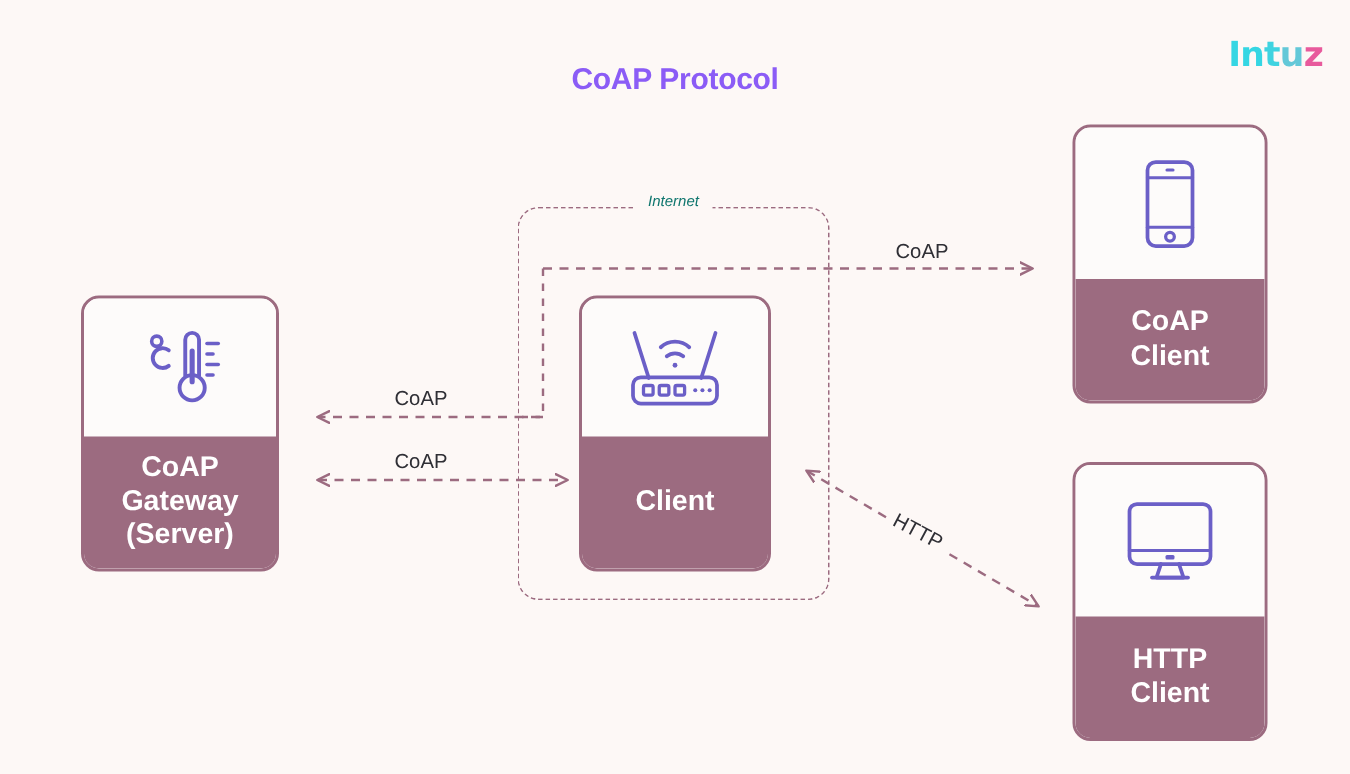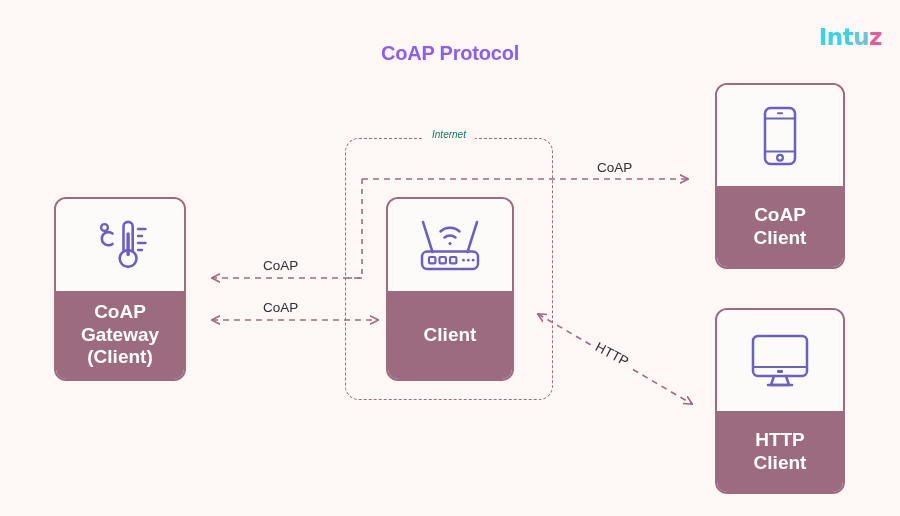--- a/index.html
+++ b/index.html
@@ -224,21 +224,21 @@
           <path d="M 46 15 L 53.5 15" stroke-width="2.4"></path>
           <path d="M 46 22 L 50 22" stroke-width="2.4"></path>
           <path d="M 46 29 L 53.5 29" stroke-width="2.4"></path>
           <path d="M 46 36 L 50 36" stroke-width="2.4"></path>
         </g>
       </svg>
     </div>
     <div class="node-label">
       <span>CoAP</span>
       <span>Gateway</span>
-      <span>(Client)</span>
+      <span>(Server)</span>
     </div>
   </div>
 
   <div class="node" id="node-gateway">
     <div class="node-icon">
       <svg width="72" height="64" viewBox="0 0 72 64">
         <g fill="none" stroke="#6b5fc7" stroke-width="2.5" stroke-linecap="round" stroke-linejoin="round">
 
           <path d="M 18.5 39 L 9 9"></path>
           <path d="M 53.5 39 L 63 9"></path>

